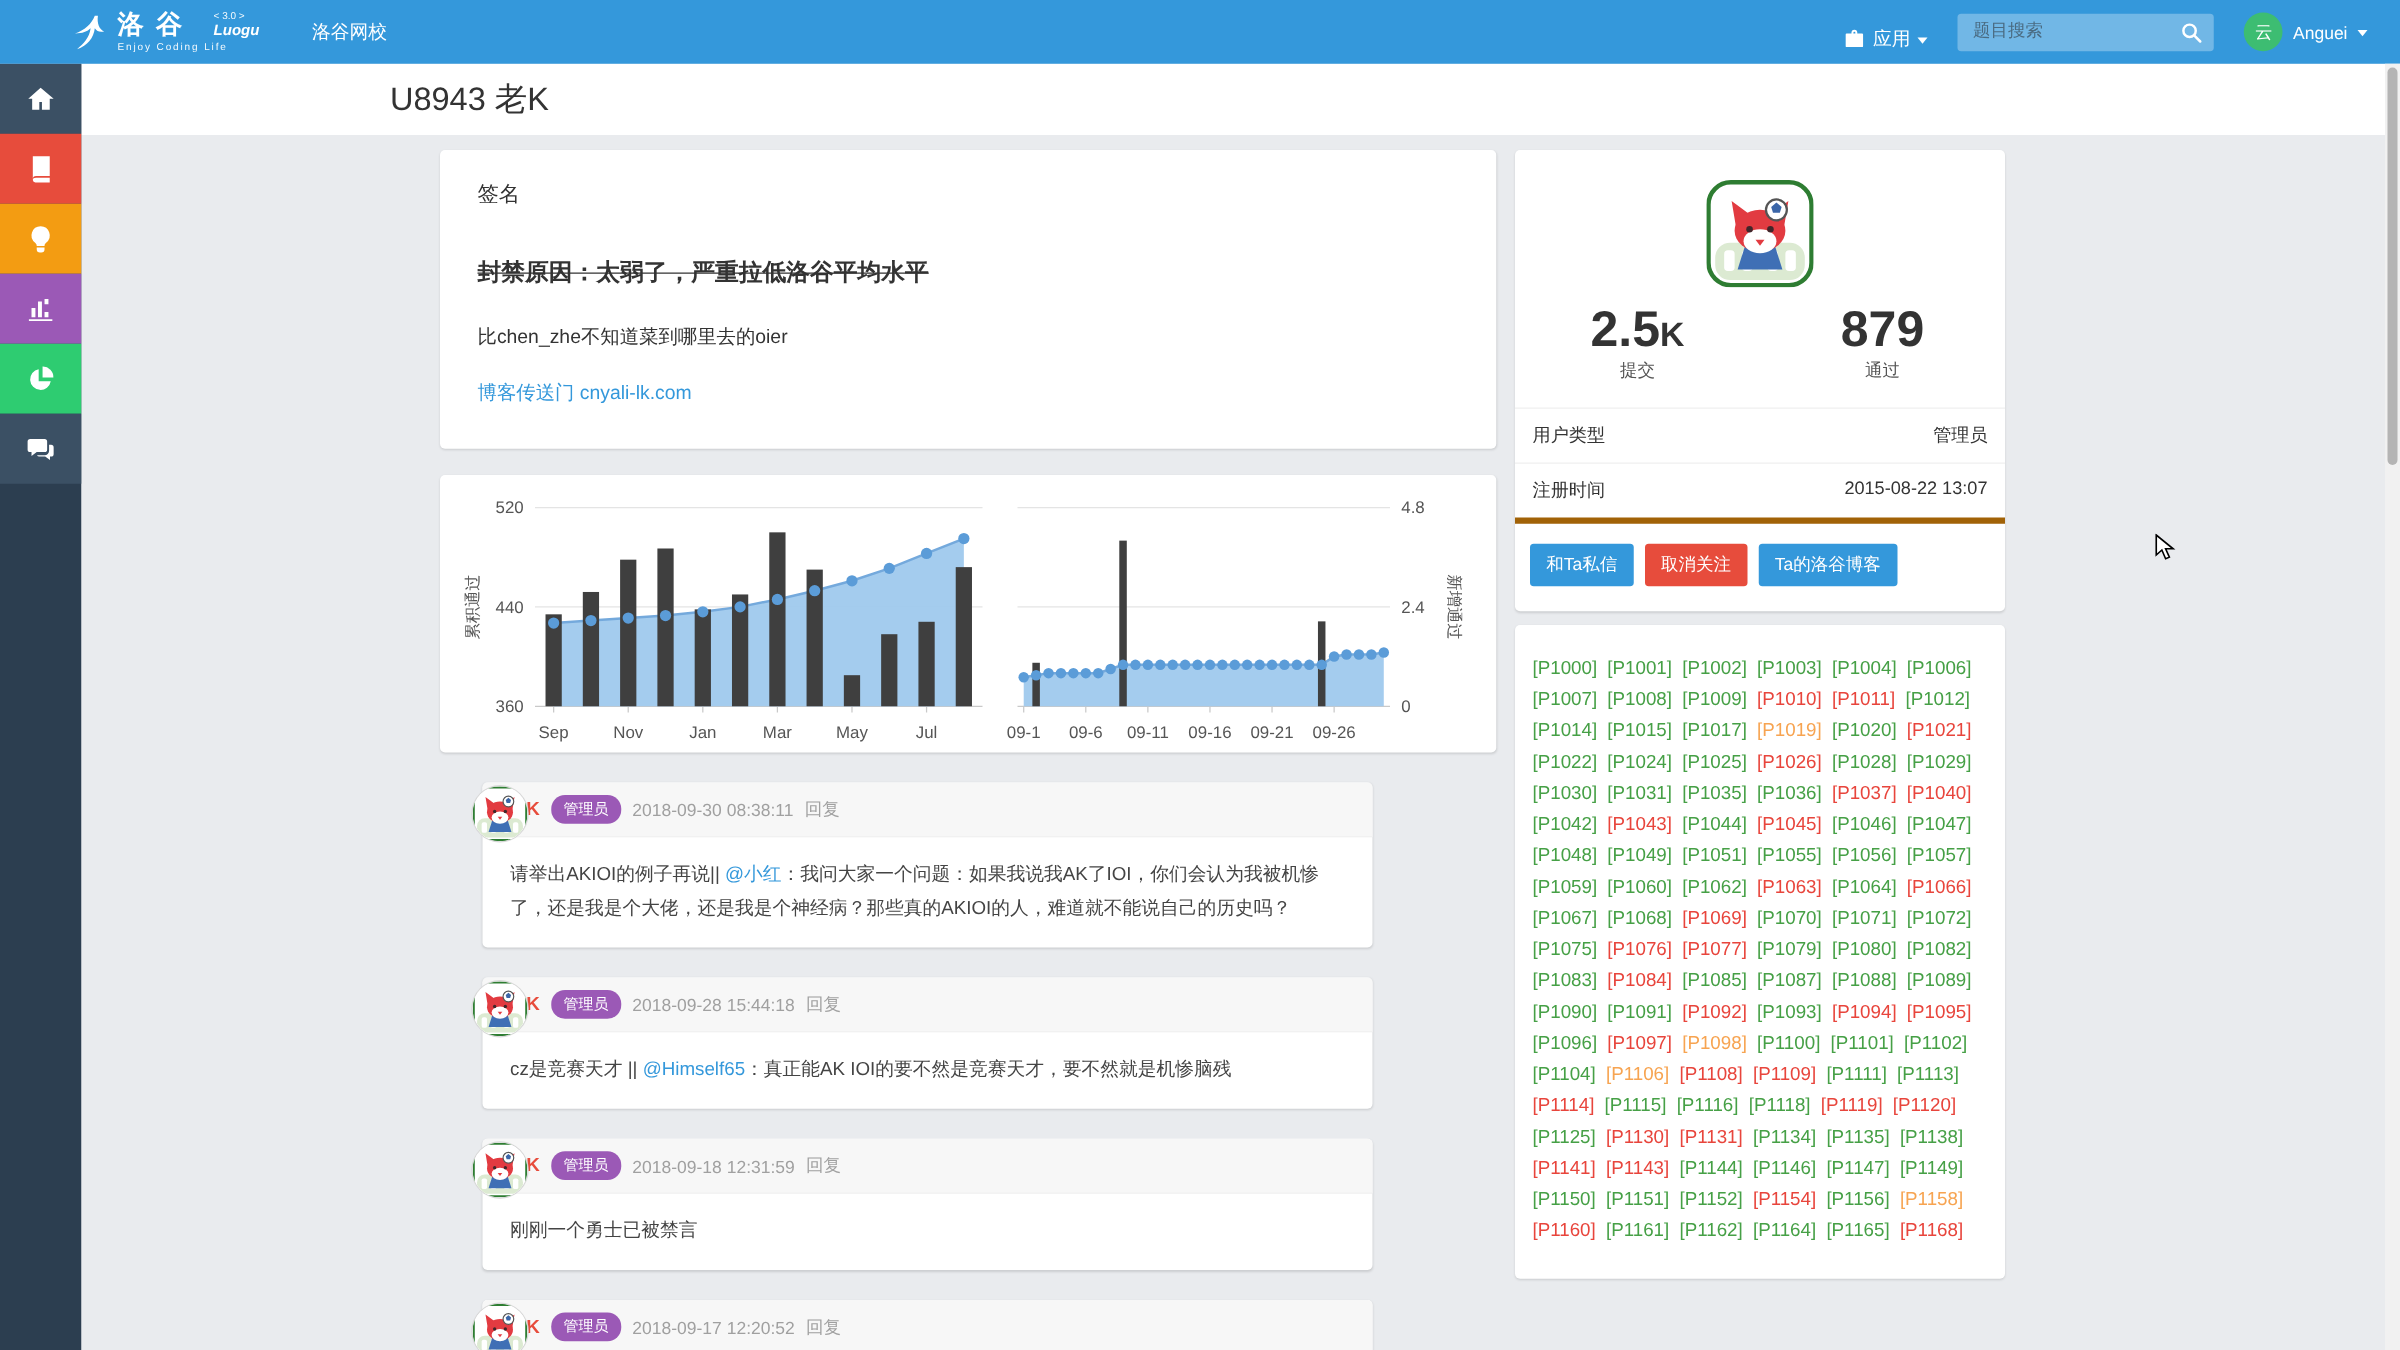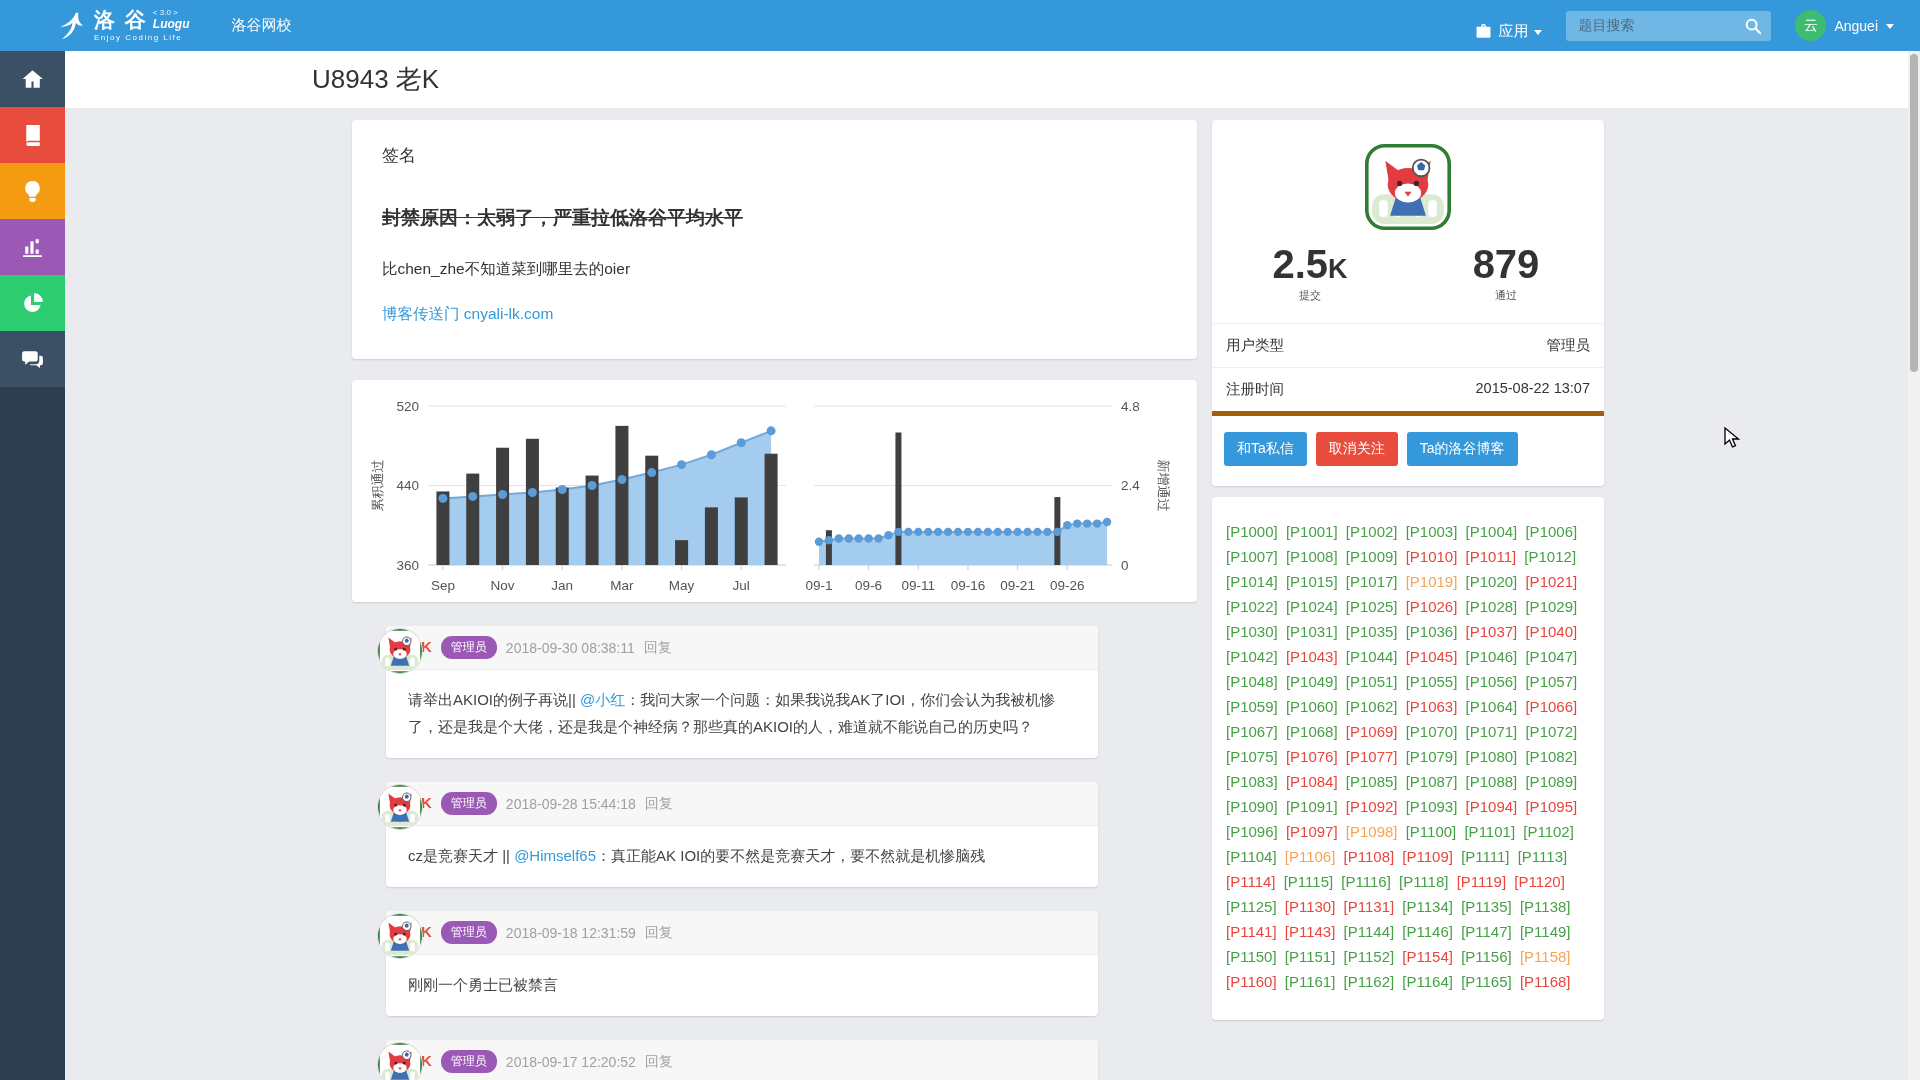--- a/index.html
+++ b/index.html
@@ -6,21 +6,21 @@
   body{margin:0;background:#ccc}
   .screen{position:relative;width:1920px;height:1080px;overflow:hidden;
     background:var(--page_bg,#e9ebee);font-family:"Liberation Sans","DejaVu Sans",sans-serif}
 
   
   .navbar{position:absolute;top:0;left:0;right:0;height:51px;background:var(--navbar,#3498db);
     display:flex;align-items:center;color:#fff;padding:0 26px 0 55px;z-index:30}
   .logo{display:flex;align-items:center;gap:9px;cursor:pointer}
   .logo-mark{width:30px;height:34px}
   .logo-text{line-height:1}
-  .logo-row{display:flex;align-items:flex-start;gap:5px}
+  .logo-row{display:flex;align-items:flex-start;gap:23px}
   .logo-cn{font-size:21px;font-weight:bold;letter-spacing:2px}
   .ver-col{display:flex;flex-direction:column;line-height:1.1}
   .ver{font-size:8px;opacity:.95}
   .brand-en{font-size:12px;font-style:italic;font-weight:bold}
   .tagline{font-size:8px;letter-spacing:1.5px;margin-top:3px;opacity:.95}
   .nav-school{margin-left:42px;font-size:15px;color:#fff;cursor:pointer;text-decoration:none}
   .nav-right{margin-left:auto;display:flex;align-items:flex-end;gap:24px}
   .nav-apps{display:flex;align-items:center;gap:6px;font-size:15px;cursor:pointer}
   .caret{width:0;height:0;border-left:4px solid transparent;border-right:4px solid transparent;
     border-top:5px solid #fff;display:inline-block;margin-top:2px}
@@ -75,21 +75,21 @@
   .c-body{padding:16px 22px 18px;font-size:15px;color:#444;line-height:1.8}
   .mention{color:var(--link,#3498db);cursor:pointer}
 
   .profile-card{padding-top:24px;text-align:center}
   .p-avatar{width:86px;height:86px;margin:0 auto}
   .p-avatar svg{width:86px;height:86px}
   .p-stats{display:flex;margin-top:12px;padding-bottom:20px}
   .p-stat{flex:1}
   .p-num{font-size:40px;font-weight:bold;color:#333;line-height:1.1}
   .p-num .suf{font-size:27px}
-  .p-lab{font-size:11px;color:#555;margin-top:2px}
+  .p-lab{font-size:14px;color:#555;margin-top:2px}
   .p-row{display:flex;justify-content:space-between;padding:12px 14px;border-top:1px solid #f0f0f0;
     font-size:14.5px;color:#333;text-align:left}
   .p-btns{display:flex;gap:9px;padding:16px 12px 20px;border-top:5px solid #a16207}
   .btn{border:none;border-radius:3px;color:#fff;font-size:14px;padding:8px 13px;cursor:pointer;font-family:inherit}
   .btn-blue{background:var(--btn_blue,#3498db)}
   .btn-red{background:var(--btn_red,#e74c3c)}
 
   .problems-card{margin-top:11px;padding:22px 14px 26px}
   .pr-title{font-size:18px;font-weight:600;color:#333;margin-bottom:18px;padding-left:2px}
   .pr-list{font-size:15px;line-height:25px;word-spacing:0}

